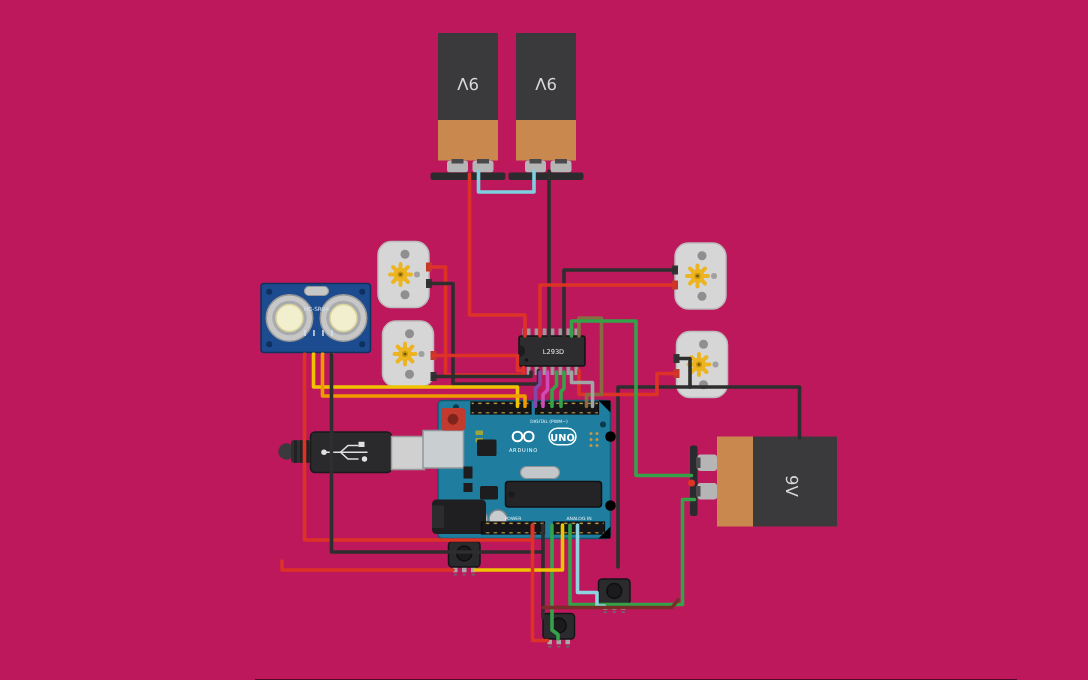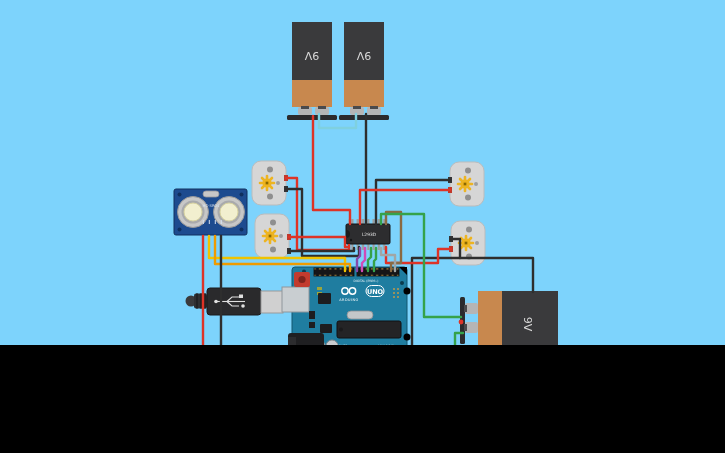--- a/index.html
+++ b/index.html
@@ -1,16 +1,16 @@
 <!DOCTYPE html>
 <html><head>
 <meta charset="utf-8">
 <style>
   html,body{margin:0;padding:0;background:#000;}
-  #stage{position:relative;width:725px;height:345px;background:#7dd3fc;overflow:hidden;}
+  #stage{position:relative;width:725px;height:453px;background:#be185d;overflow:hidden;}
   svg{display:block;}
   text{font-family:"DejaVu Sans","Liberation Sans",sans-serif;}
   .silk{fill:#e6f2f6;}
 </style>
 </head>
 <body>
 
 <div id="stage">
 <svg width="725" height="453" viewBox="0 0 725 453" xmlns="http://www.w3.org/2000/svg">
   <defs>

